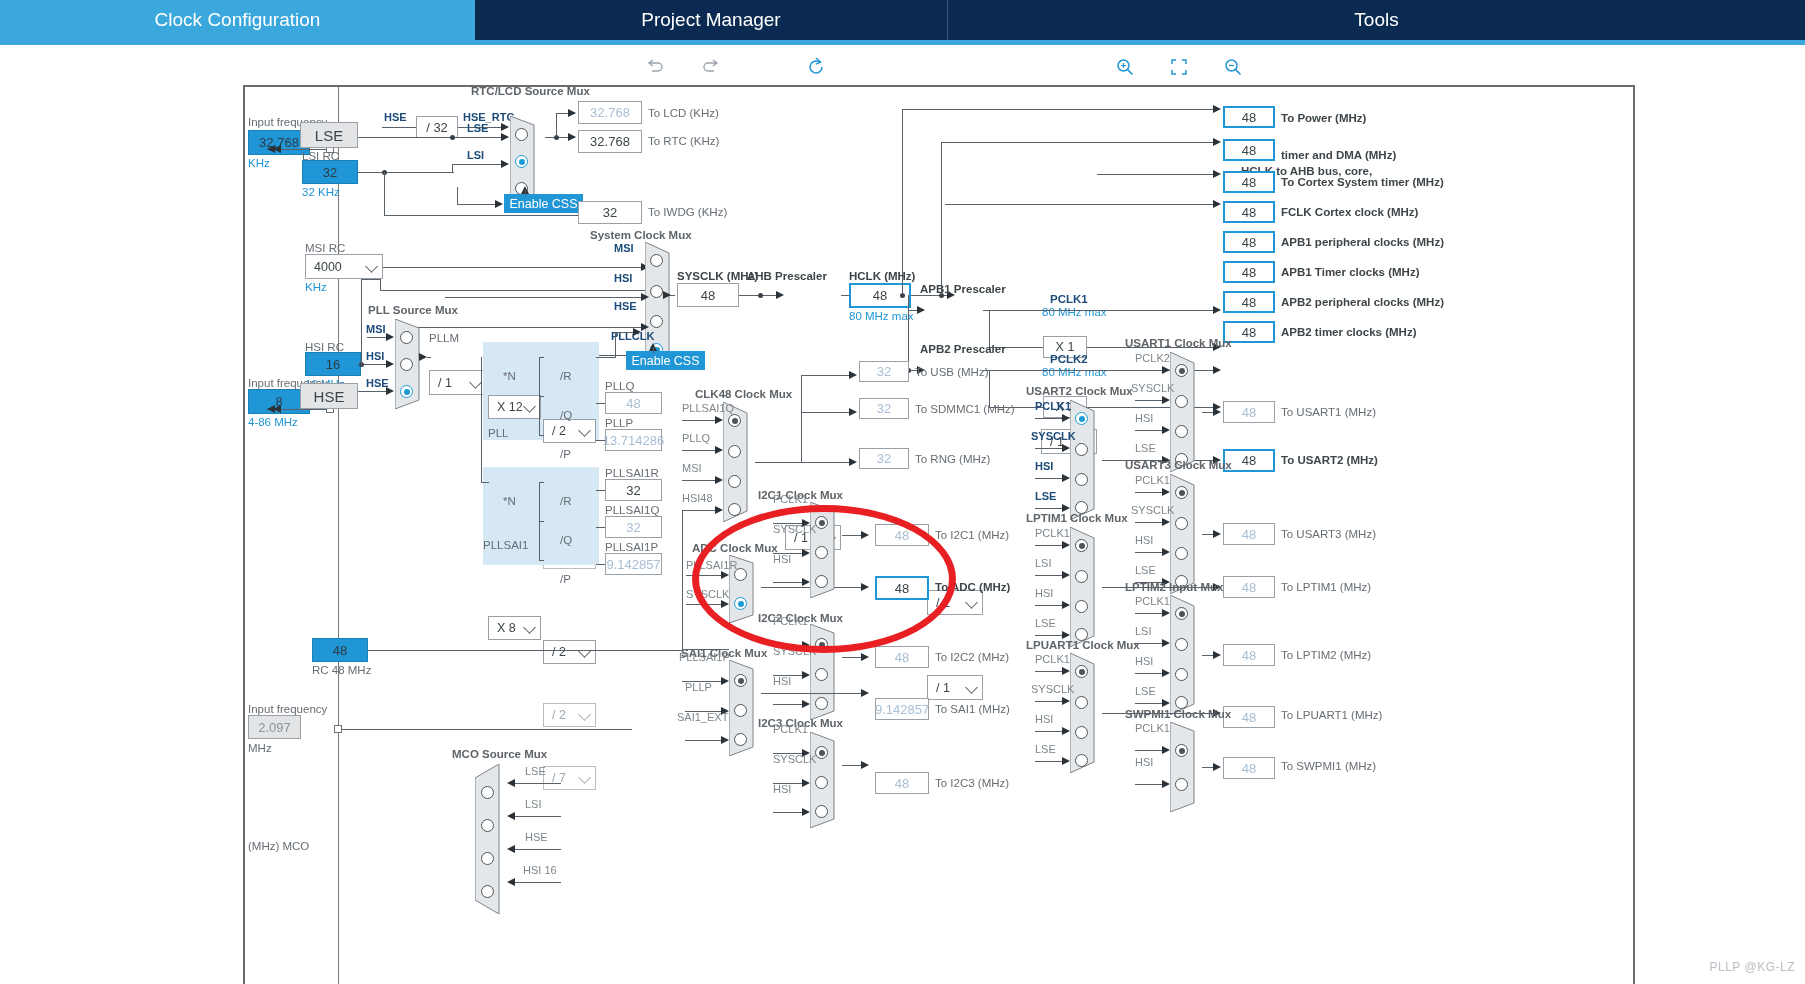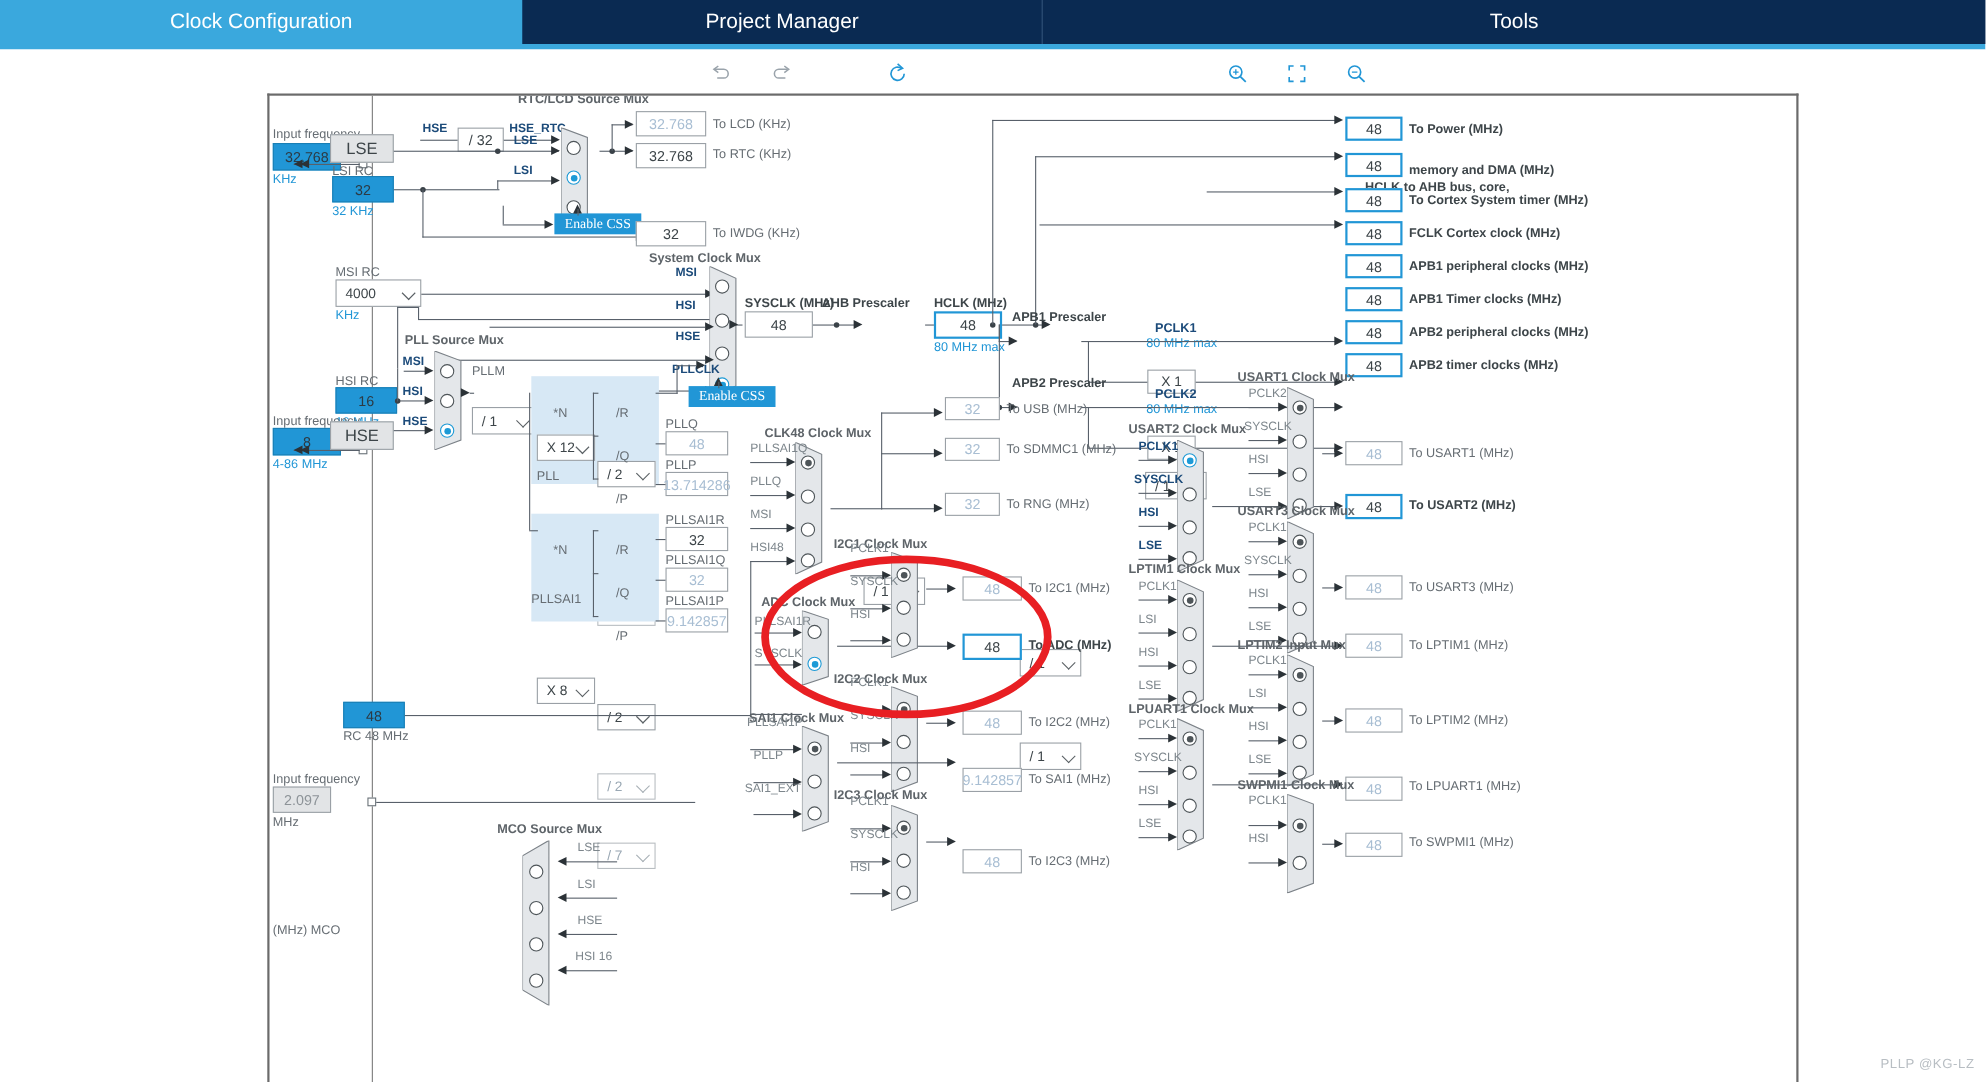--- a/index.html
+++ b/index.html
@@ -117,21 +117,21 @@
     display: flex; align-items: center; justify-content: center;
   }
 
   
   .pllgroup { background: #d7e8f5; }
 
   
   .csbtn {
     background: #2196d6; color: #ffffff; font-size: 12.5px;
     display: flex; align-items: center; justify-content: center;
-    cursor: pointer; white-space: nowrap; font-family: Liberation Serif, serif;
+    cursor: pointer; white-space: nowrap;
   }
   .radio {
     position: absolute; width: 13px; height: 13px; border-radius: 50%;
     border: 1.6px solid #4e5559; background: #ffffff;
   }
   .radio.on { border-color: #1d9ad6; }
   .radio.on::after {
     content: ""; position: absolute; left: 50%; top: 50%;
     width: 6px; height: 6px; margin: -3px 0 0 -3px; border-radius: 50%;
     background: #1d9ad6;
@@ -539,21 +539,21 @@
     <div class="v" style="left:744px; top:283px; height:37px;"></div>
     <div class="h" style="left:744px; top:320px; width:54px;"></div>
     <div class="h" style="left:842px; top:320px; width:130px;"></div>
     <div class="arr" style="left:968px; top:316px;"></div>
 
     <div class="a vbox hl" style="left:978px; top:19px; width:52px; height:22px;">48</div>
     <div class="a lbl dark" style="left:1036px; top:25px;">To Power (MHz)</div>
 
     <div class="a vbox hl" style="left:978px; top:52px; width:52px; height:22px;">48</div>
     <div class="a lbl dark" style="left:996px; top:50px;margin-top:28px;">HCLK to AHB bus, core,</div>
-    <div class="a lbl dark" style="left:1036px; top:62px;">memory and DMA (MHz)</div>
+    <div class="a lbl dark" style="left:1036px; top:62px;">timer and DMA (MHz)</div>
 
     <div class="a vbox hl" style="left:978px; top:84px; width:52px; height:22px;">48</div>
     <div class="a lbl dark" style="left:1036px; top:89px;">To Cortex System timer (MHz)</div>
 
     <div class="a vbox hl" style="left:978px; top:114px; width:52px; height:22px;">48</div>
     <div class="a lbl dark" style="left:1036px; top:119px;">FCLK Cortex clock (MHz)</div>
 
     <div class="a vbox hl" style="left:978px; top:144px; width:52px; height:22px;">48</div>
     <div class="a lbl dark" style="left:1036px; top:149px;">APB1 peripheral clocks (MHz)</div>
 

